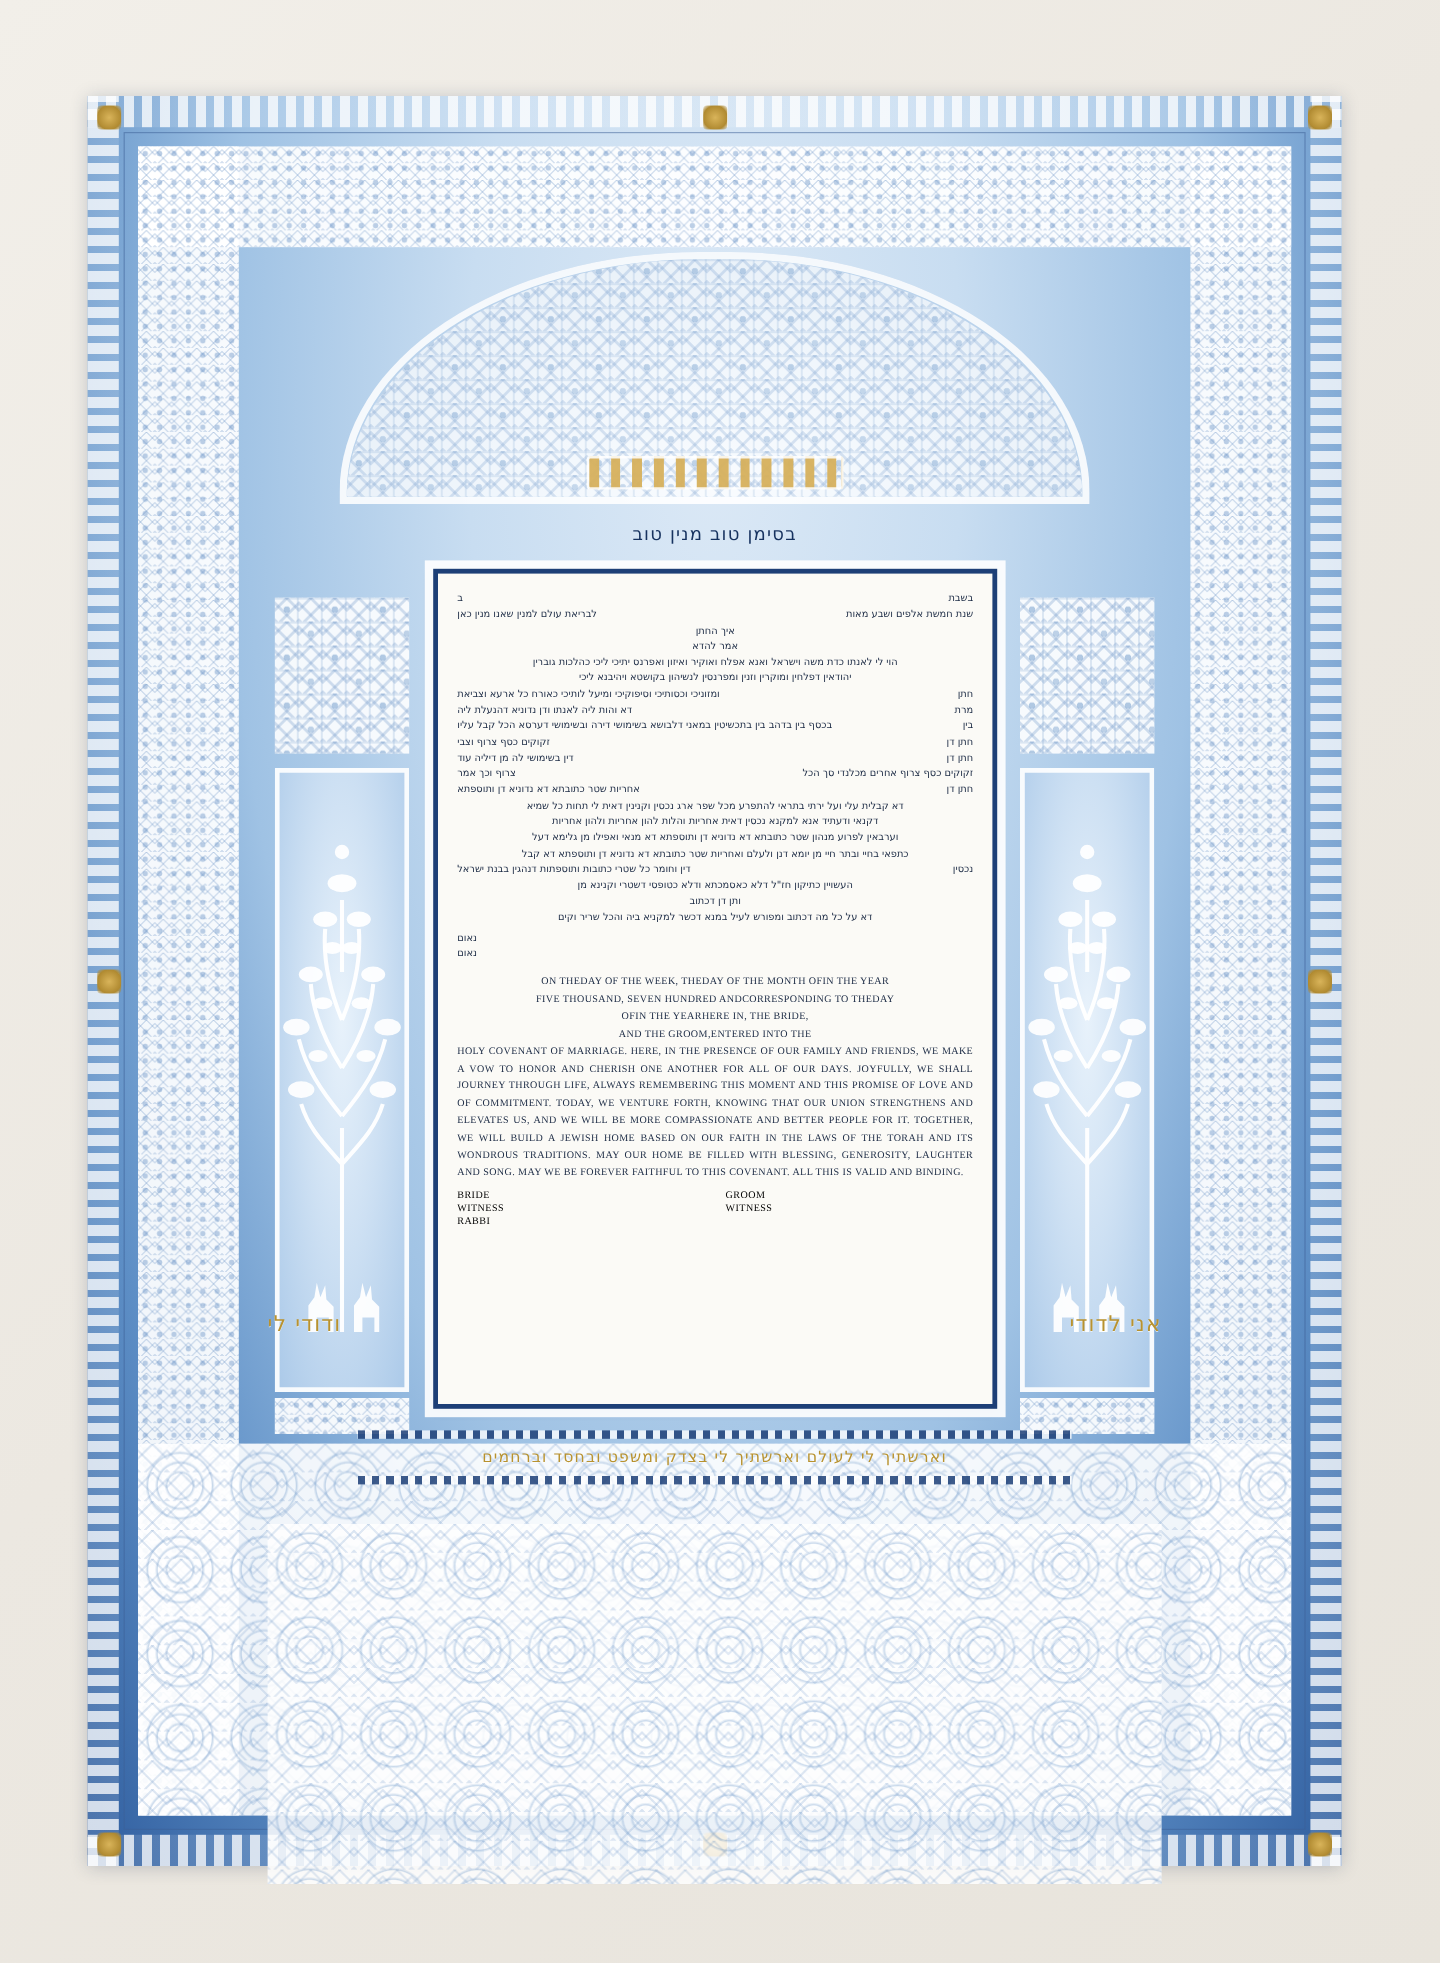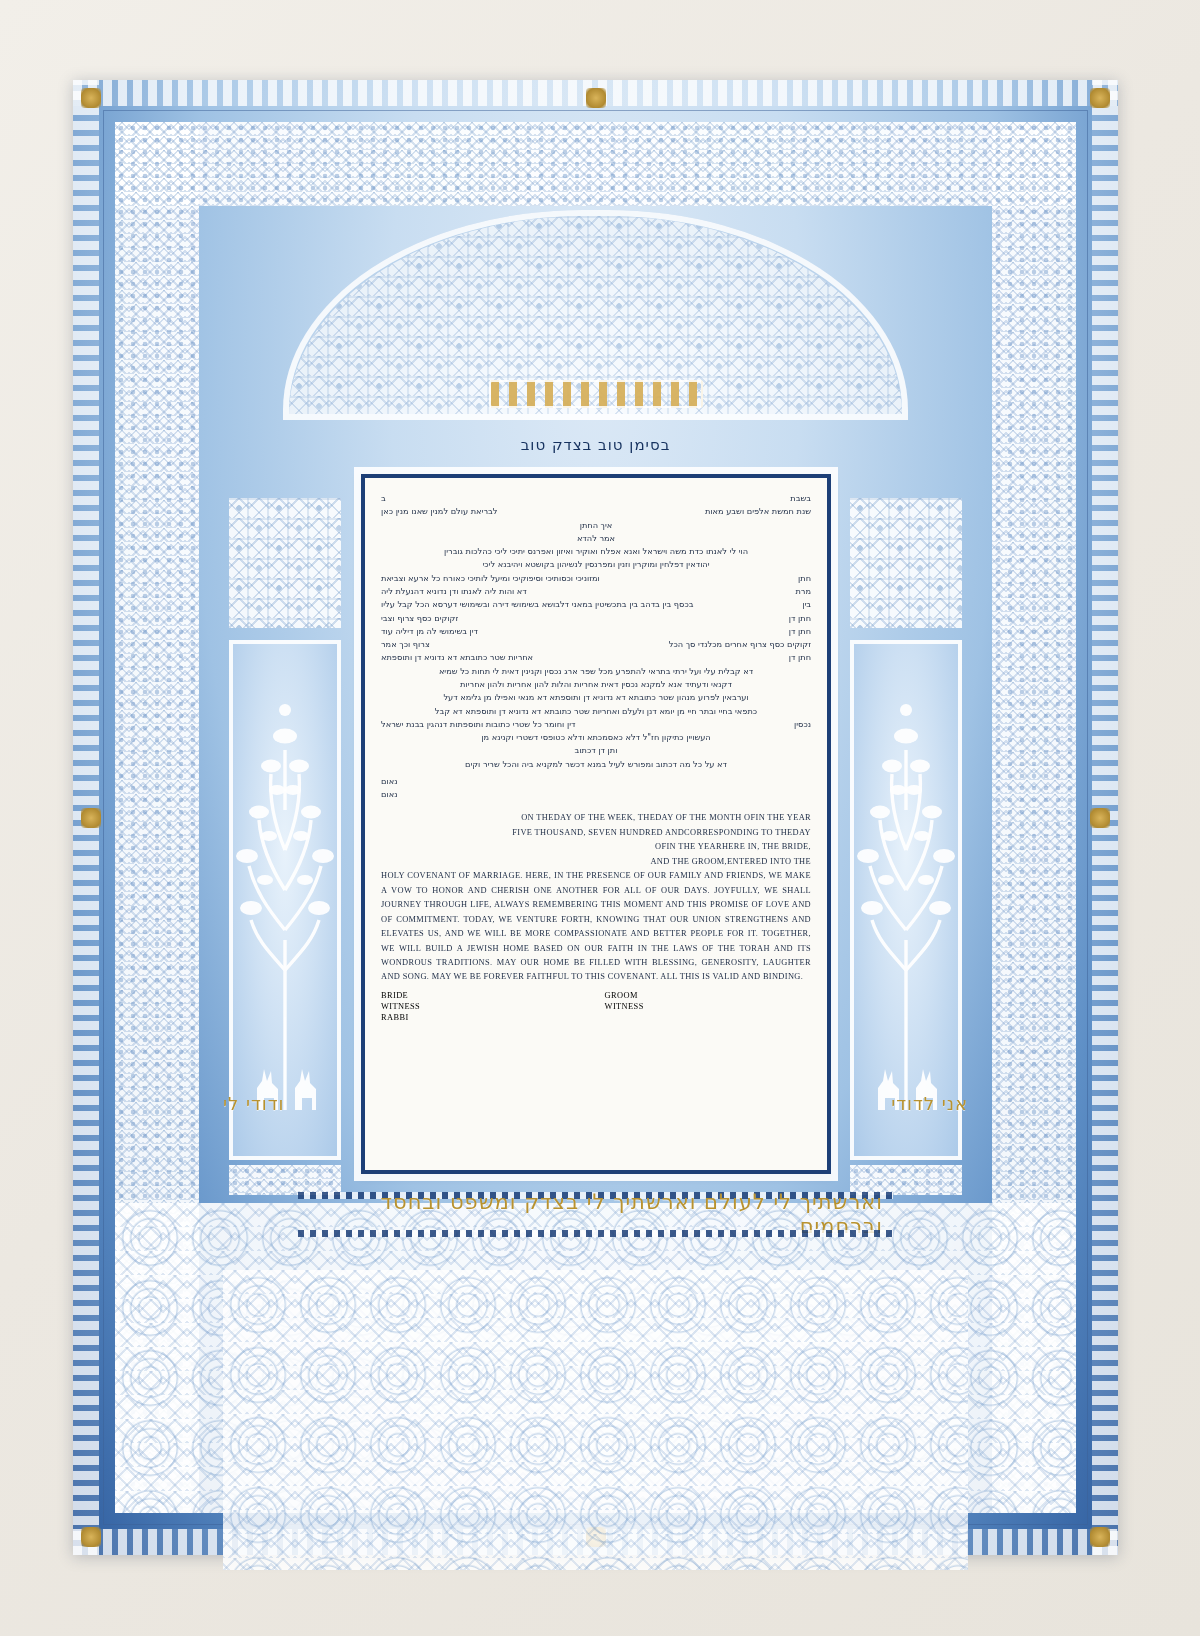--- a/index.html
+++ b/index.html
@@ -184,21 +184,21 @@
   .eng-block {
     margin-top: 10px;
     font-family: "Liberation Serif", serif;
     color: #1b2a44;
     font-size: 8.4px;
     letter-spacing: .35px;
     line-height: 1.72;
     text-transform: uppercase;
     text-align: justify;
   }
-  .eng-row { display:flex; justify-content: flex-end; white-space: nowrap; }
+  .eng-row { display:flex; justify-content: center; white-space: nowrap; }
   .sig-row { display:flex; justify-content: space-between; margin-top: 6px; }
   .sig-col { width: 48%; }
   .sig-label { font-size: 8.4px; letter-spacing: .4px; text-transform: uppercase; }
 
   
   .tree-panel {
     position: absolute;
     top: 560px;
     width: 112px; height: 520px;
     background: radial-gradient(ellipse at 50% 40%, #e8f2fb 0%, #cde0f3 45%, #a9c8e8 100%);
@@ -224,21 +224,21 @@
   #gold-right { right: 150px; text-align: center; }
 
   
   #verse-band {
     position: absolute;
     left: 235px; right: 235px; top: 1121px;
     height: 26px;
     display: flex; align-items: center; justify-content: center;
     direction: rtl;
     font-family: "DejaVu Sans", sans-serif;
-    font-size: 21px;
+    font-size: 13px;
     color: #b8922f;
     letter-spacing: 1px;
     text-shadow: 0 1px 0 rgba(255,255,255,0.55);
   }
   #verse-rule-top, #verse-rule-bottom {
     position: absolute; left: 225px; right: 225px; height: 7px;
     background: repeating-linear-gradient(90deg,#1d3f77 0 6px, rgba(255,255,255,0.9) 6px 12px);
     opacity: .85;
   }
   #verse-rule-top { top: 1112px; }
@@ -286,21 +286,21 @@
     <div id="frame-ring-top" class="lace-fine"></div>
     <div id="frame-ring-left" class="lace-fine"></div>
     <div id="frame-ring-right" class="lace-fine"></div>
     <div id="frame-ring-bottom" class="lace-medallion"></div>
 
     <div id="arch">
       <div id="arch-lace" class="lace"></div>
     </div>
     <div id="crown"></div>
 
-    <div id="blessing-top">בסימן טוב בצדק טוב</div>
+    <div id="blessing-top">בסימן טוב מנין טוב</div>
 
     <div id="cl-1" class="corner-lace lace"></div>
     <div id="cl-2" class="corner-lace lace"></div>
     <div id="cl-3" class="corner-lace lace-fine"></div>
     <div id="cl-4" class="corner-lace lace-fine"></div>
 
     <div id="tree-left" class="tree-panel">
       <svg class="tree-art" viewBox="0 0 112 520" preserveAspectRatio="none">
         <g fill="none" stroke="#ffffff" stroke-width="3.4" opacity="0.95">
           <path d="M56 470 L56 300"></path>

